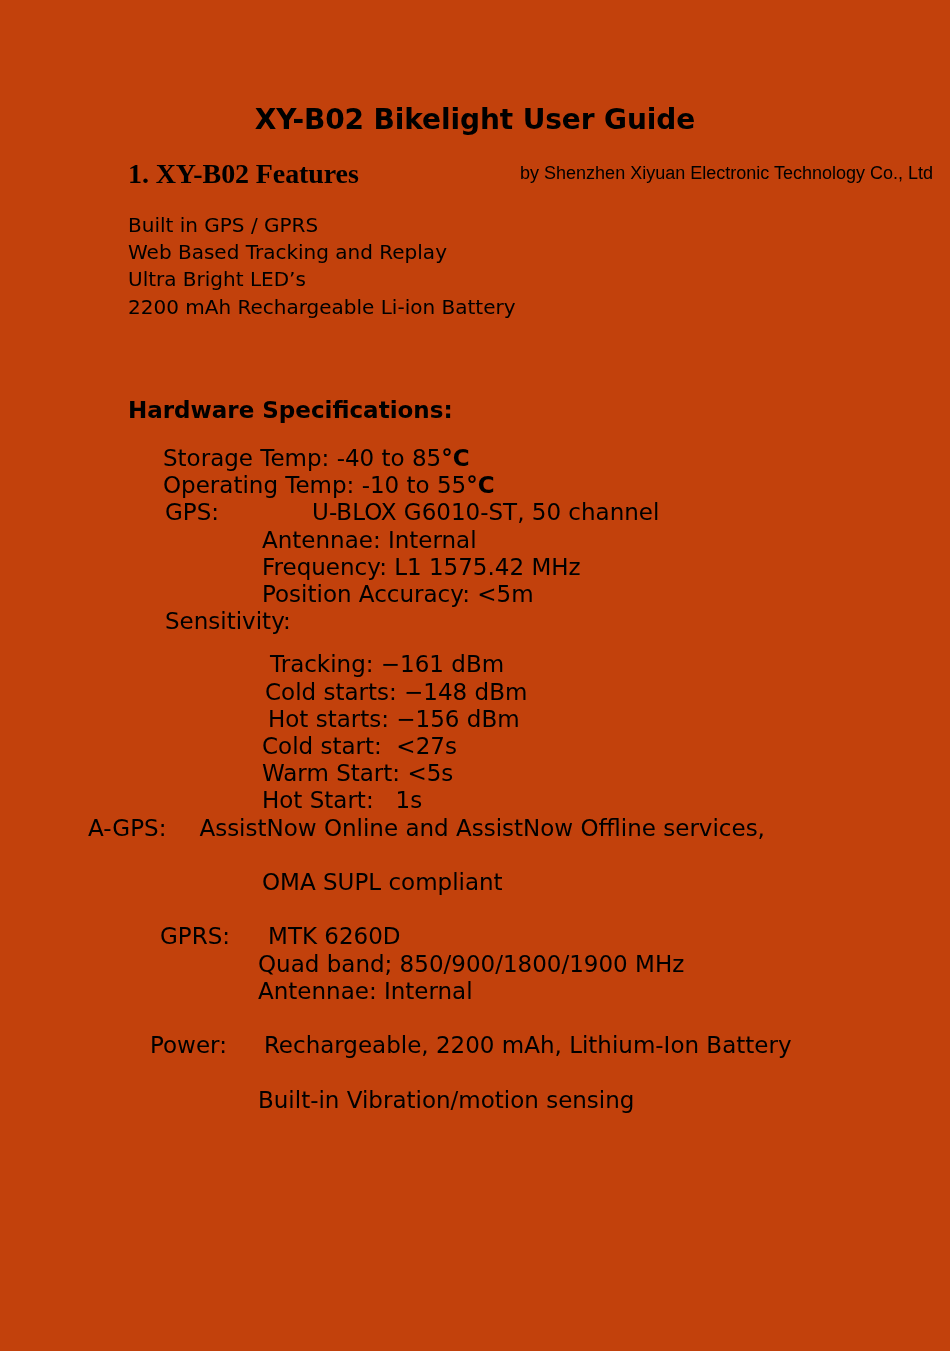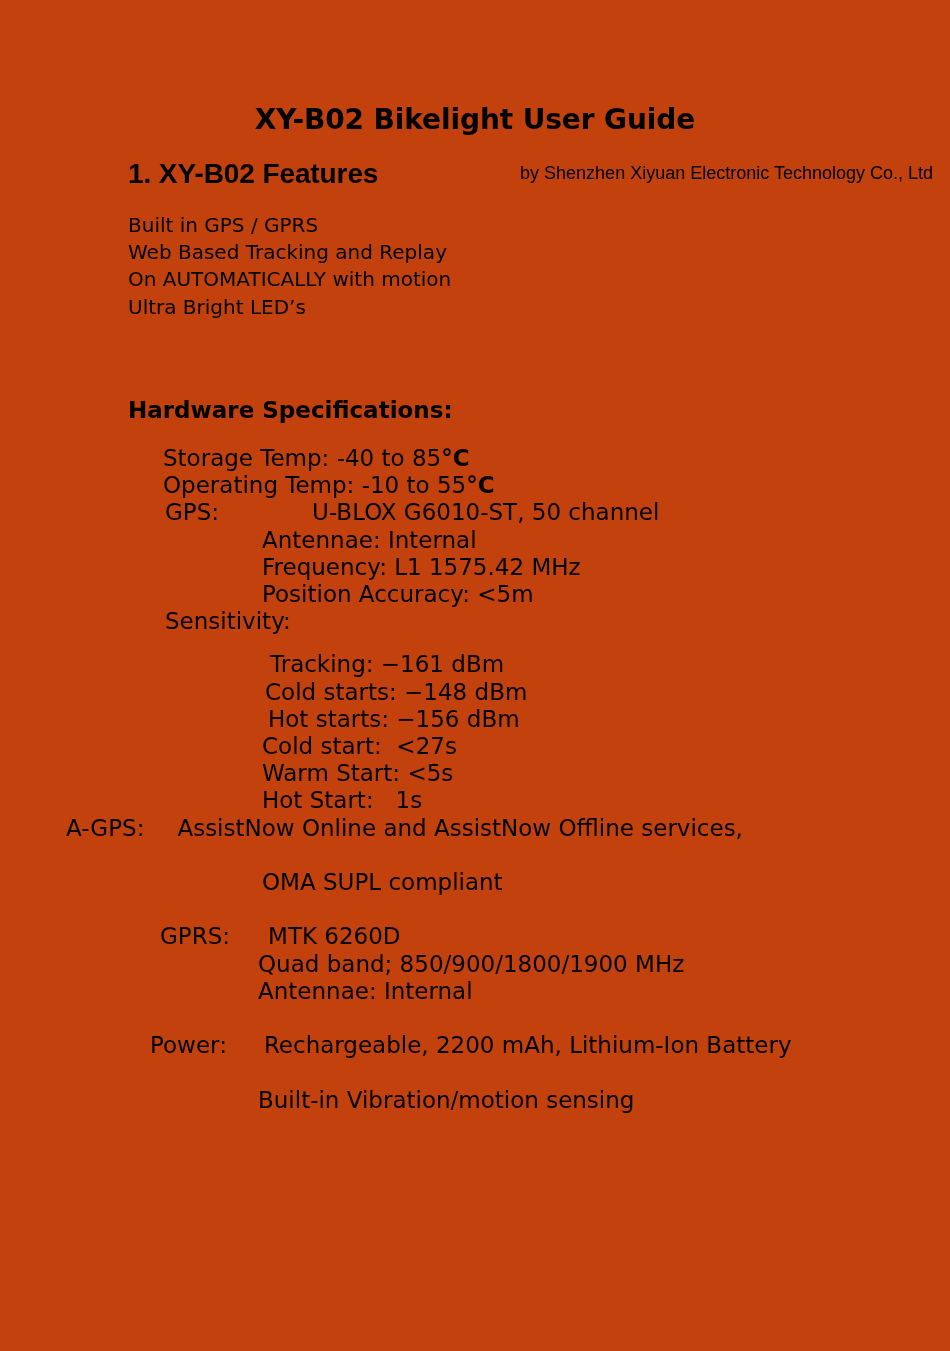--- a/index.html
+++ b/index.html
@@ -40,21 +40,21 @@
     font-family: "Liberation Sans", sans-serif;
     font-size: 18px;
     line-height: 25px;
     margin-top: 18px;
   }
 
   .section-heading {
     position: absolute;
     left: 128px;
     top: 157px;
-    font-family: Liberation Sans, sans-serif;
+    font-family: Liberation Serif, serif;
     font-weight: bold;
     font-size: 28px;
     line-height: 34px;
     letter-spacing: -0.1px;
   }
 
   
   .features-list {
     position: absolute;
     left: 128px;
@@ -86,21 +86,21 @@
     display: block;
   }
   .spec-line.blank { height: 27.2px; }
 
   .deg { font-weight: bold; }
 
   
   .i-163 { padding-left: 163px; }
   .i-165 { padding-left: 165px; }
   .i-150 { padding-left: 150px; }
-  .i-158 { padding-left: 66px; }
+  .i-158 { padding-left: 88px; }
   .i-160 { padding-left: 160px; }
   .i-258 { padding-left: 258px; }
   .i-262 { padding-left: 262px; }
   .i-265 { padding-left: 265px; }
   .i-268 { padding-left: 268px; }
   .i-270 { padding-left: 270px; margin-top: 16px; }
 </style>
 </head>
 <body>
 
@@ -110,22 +110,22 @@
 
   <div class="byline-block">
     <div>by Shenzhen Xiyuan Electronic Technology Co., Ltd</div>
   </div>
 
   <div class="section-heading">1. XY-B02 Features</div>
 
   <div class="features-list">
     <div>Built in GPS / GPRS</div>
     <div>Web Based Tracking and Replay</div>
-    <div>On AUTOMATICALLY with motion</div>
     <div>Ultra Bright LED’s</div>
+    <div>2200 mAh Rechargeable Li-ion Battery</div>
   </div>
 
   <div class="specs-heading">Hardware Specifications:</div>
 
   <div class="spec-block">
 
     <span class="spec-line i-163"><span>Storage Temp: -40 to 85</span><span class="deg">°C</span></span>
 
     <span class="spec-line i-163"><span>Operating Temp: -10 to 55</span><span class="deg">°C</span></span>
 

